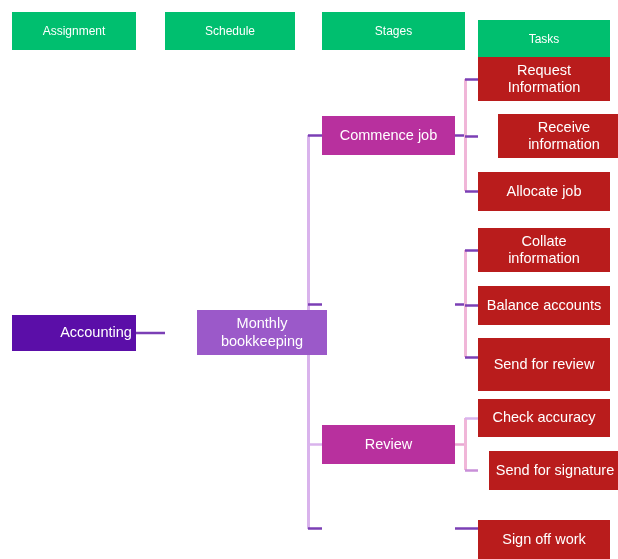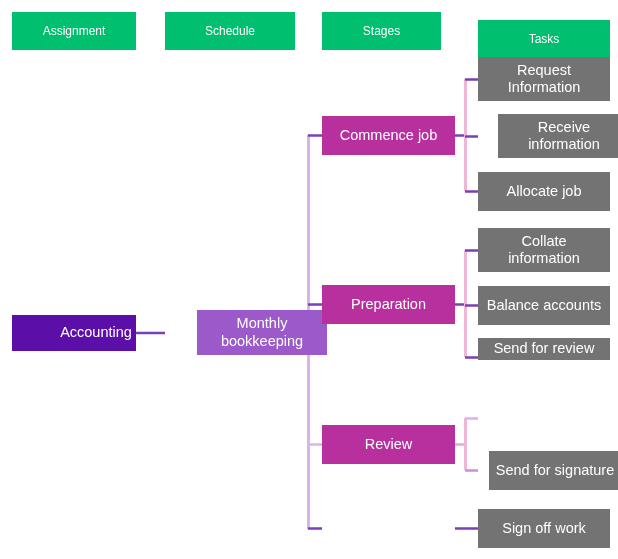--- a/index.html
+++ b/index.html
@@ -41,21 +41,21 @@
     padding-left: 48px;
   }
   .schedule-node {
     background: #9b59c9;
   }
   .stage-node {
     background: #b8309e;
     align-items: center;
   }
   .task-node {
-    background: #737373;
+    background: #b91c1c;
   }
   .svgwrap {
     position: absolute;
     left: 0;
     top: 0;
     width: 618px;
     height: 559px;
     z-index: 1;
   }
 </style>
@@ -96,43 +96,40 @@
 
     <line x1="455" y1="528.5" x2="478" y2="528.5" stroke="#7b3fb5" stroke-width="2.5"></line>
   </svg>
 
   <div class="node header-node" style="left:12px; top:12px; width:124px; height:38px;">
     <span>Assignment</span>
   </div>
   <div class="node header-node" style="left:165px; top:12px; width:130px; height:38px;">
     <span>Schedule</span>
   </div>
-  <div class="node header-node" style="left:322px; top:12px; width:119px; height:38px;">
+  <div class="node header-node" style="left:322px; top:12px; width:143px; height:38px;">
     <span>Stages</span>
   </div>
   <div class="node header-node" style="left:478px; top:12px; width:132px; height:38px;margin-top:8px;">
     <span>Tasks</span>
   </div>
 
   <div class="node root-node" style="left:12px; top:315px; width:124px; height:36px;">
     <span>Accounting</span>
   </div>
 
   <div class="node schedule-node" style="left:165px; top:310px; width:130px; height:45px;margin-left:32px;">
     <span>
       <span>Monthly</span><br>
       <span>bookkeeping</span>
     </span>
   </div>
 
   <div class="node stage-node" style="left:322px; top:116px; width:133px; height:39px;">
     <span>Commence job</span>
-  </div>
-  <div class="node stage-node" style="left:322px; top:285px; width:133px; height:39px;">
-    <span>Preparation</span>
   </div>
   <div class="node stage-node" style="left:322px; top:425px; width:133px; height:39px;">
     <span>Review</span>
   </div>
 
   <div class="node task-node" style="left:478px; top:57px; width:132px; height:44px;">
     <span>
       <span>Request</span><br>
       <span>Information</span>
     </span>
@@ -149,25 +146,28 @@
 
   <div class="node task-node" style="left:478px; top:228px; width:132px; height:44px;">
     <span>
       <span>Collate</span><br>
       <span>information</span>
     </span>
   </div>
   <div class="node task-node" style="left:478px; top:286px; width:132px; height:39px;">
     <span>Balance accounts</span>
   </div>
-  <div class="node task-node" style="left:478px; top:338px; width:132px; height:22px;">
+  <div class="node task-node" style="left:478px; top:338px; width:132px; height:53px;">
     <span>Send for review</span>
   </div>
 
+  <div class="node task-node" style="left:478px; top:399px; width:132px; height:38px;">
+    <span>Check accuracy</span>
+  </div>
   <div class="node task-node" style="left:478px; top:451px; width:132px; height:39px;margin-left:11px;">
     <span>Send for signature</span>
   </div>
 
-  <div class="node task-node" style="left:478px; top:509px; width:132px; height:39px;">
+  <div class="node task-node" style="left:478px; top:520px; width:132px; height:39px;">
     <span>Sign off work</span>
   </div>
 
 </div>
 
 </body></html>

